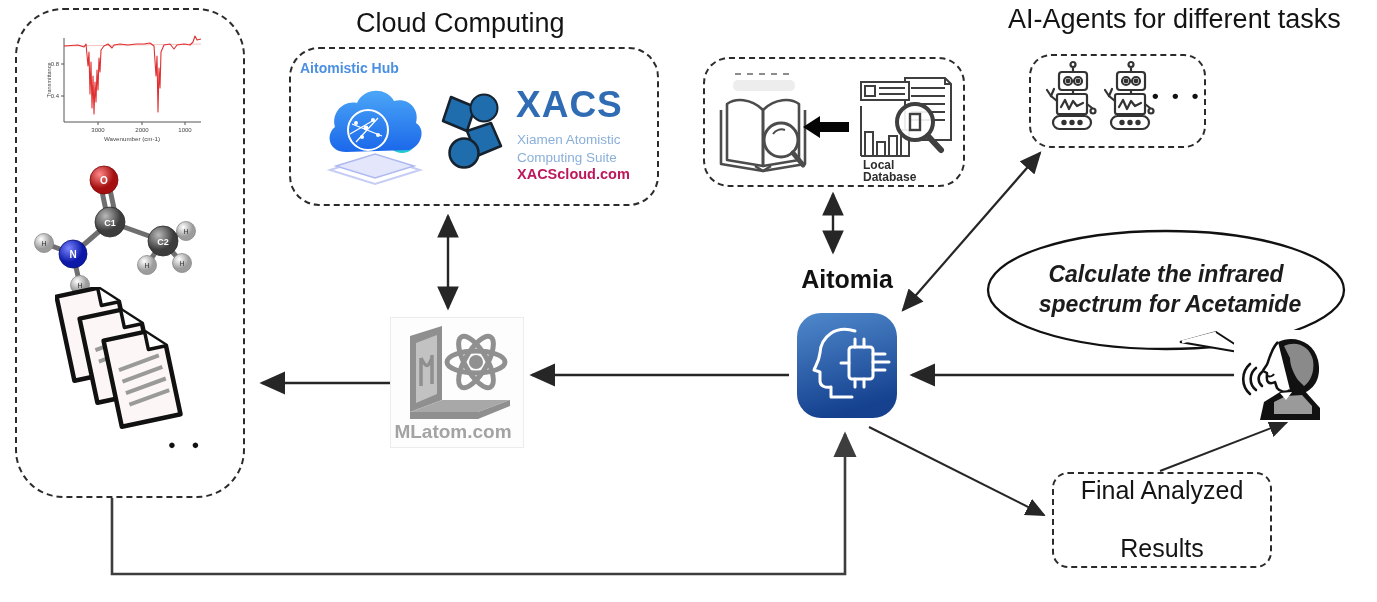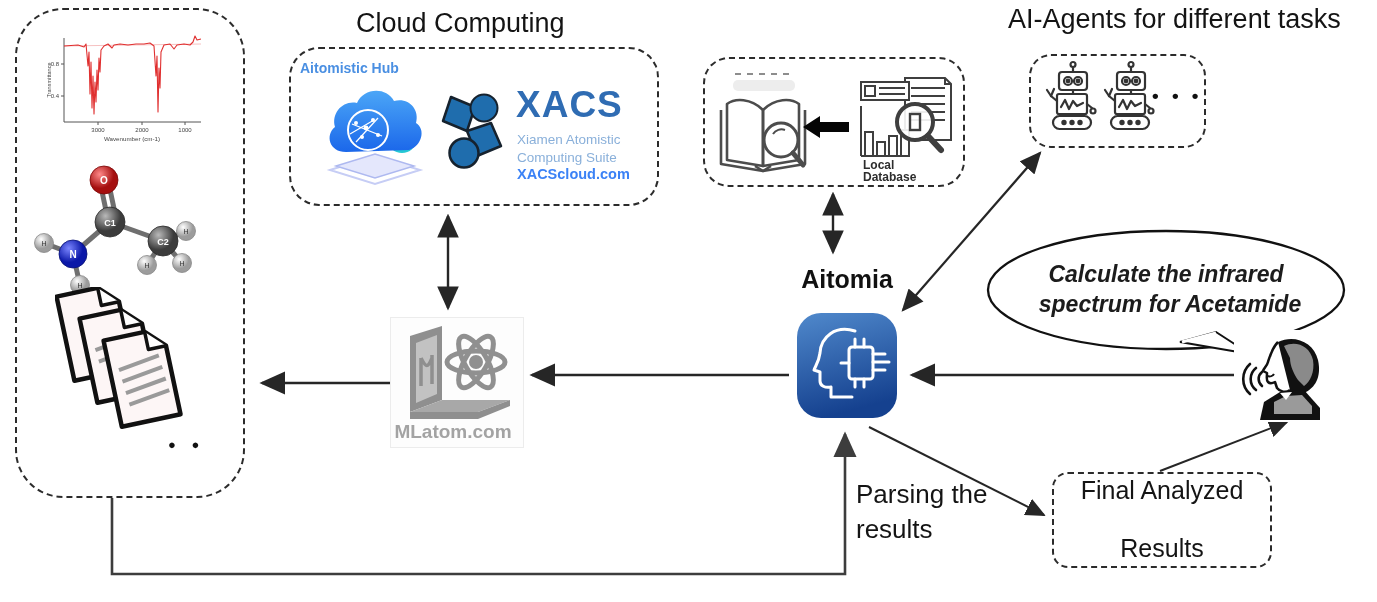--- a/index.html
+++ b/index.html
@@ -185,21 +185,21 @@
     <polygon points="14,11 38,21 30,45 6,35" fill="#1f6dad" stroke="#16222e" stroke-width="2.5" stroke-linejoin="round"></polygon>
     <circle cx="47" cy="22" r="13.5" fill="#1f6dad" stroke="#16222e" stroke-width="2"></circle>
     <polygon points="30,45 54,37 64,60 40,70" fill="#1f6dad" stroke="#16222e" stroke-width="2.5" stroke-linejoin="round"></polygon>
     <circle cx="27" cy="67" r="14.5" fill="#1f6dad" stroke="#16222e" stroke-width="2.5"></circle>
   </svg>
   <div class="abs bold" style="left:516px;top:84px;font-size:37px;color:#2f6cb3;letter-spacing:1px;">XACS</div>
   <div class="abs two-line" style="left:517px;top:131px;font-size:13.5px;color:#8ab0da;">
     <div>Xiamen Atomistic</div>
     <div>Computing  Suite</div>
   </div>
-  <div class="abs bold" style="left:517px;top:166px;font-size:14.5px;color:#3b82f6;">XACScloud.com</div>
+  <div class="abs bold" style="left:517px;top:166px;font-size:14.5px;color:#be185d;">XACScloud.com</div>
 
   <div class="abs dashed-box" style="left:703px;top:57px;width:258px;height:126px;border-radius:26px;border-width:2px;"></div>
 
   <svg class="abs" style="left:713px;top:68px;" width="110" height="108" viewBox="0 0 110 108">
     <g stroke="#8d8d8d" stroke-width="2">
         <line x1="22" y1="6" x2="28" y2="6"></line>
         <line x1="34" y1="6" x2="40" y2="6"></line>
         <line x1="46" y1="6" x2="52" y2="6"></line>
         <line x1="58" y1="6" x2="64" y2="6"></line>
         <line x1="70" y1="6" x2="76" y2="6"></line>
@@ -355,24 +355,20 @@
     </g>
     <path d="M44,12 C60,4 80,12 84,30 C88,48 80,58 72,62 L72,70 L50,72 L48,62 C44,58 40,52 42,44 Z" fill="#111"></path>
     <path d="M50,16 C62,10 76,16 79,30 C81,42 76,52 70,56 L64,50 C60,44 56,36 56,28 Z" fill="#8a8a8a"></path>
     <path d="M44,12 C38,18 36,26 34,32 C33,36 30,38 29,41 L33,43 C33,47 32,50 34,52 C36,54 39,53 41,52 L43,58 C46,62 52,63 56,60" fill="#fff" stroke="#111" stroke-width="2.5" stroke-linejoin="round"></path>
     <path d="M33,46 C36,47 39,46 40,44" fill="none" stroke="#111" stroke-width="2"></path>
     <polygon points="30,72 46,62 70,60 86,78 86,90 26,90" fill="#111"></polygon>
     <polygon points="40,72 52,66 68,65 78,76 78,84 40,84" fill="#9a9a9a"></polygon>
     <polygon points="46,63 52,70 58,62" fill="#fff"></polygon>
   </svg>
 
-  <div class="abs" style="left:856px;top:477px;font-size:26px;color:#141414;line-height:1.35;">
-    <div>Parsing the</div>
-    <div>results</div>
-  </div>
 
   <div class="abs dashed-box" style="left:1052px;top:472px;width:216px;height:92px;border-radius:16px;border-width:2px;">
     <div style="width:100%;height:100%;display:flex;flex-direction:column;align-items:center;justify-content:space-between;font-size:25px;line-height:1.35;color:#141414;">
       <div>Final Analyzed</div>
       <div>Results</div>
     </div>
   </div>
 
 </div>
 

